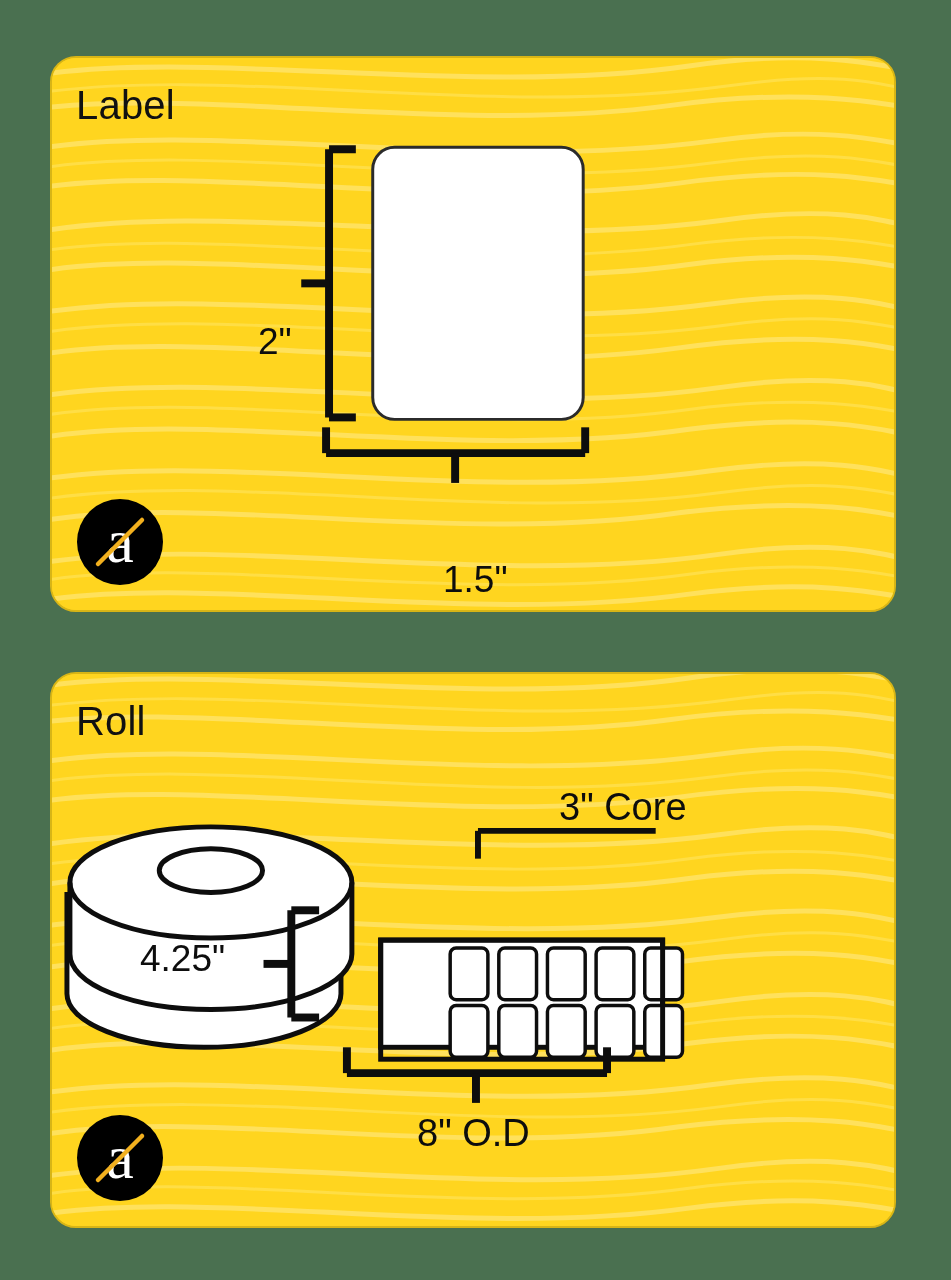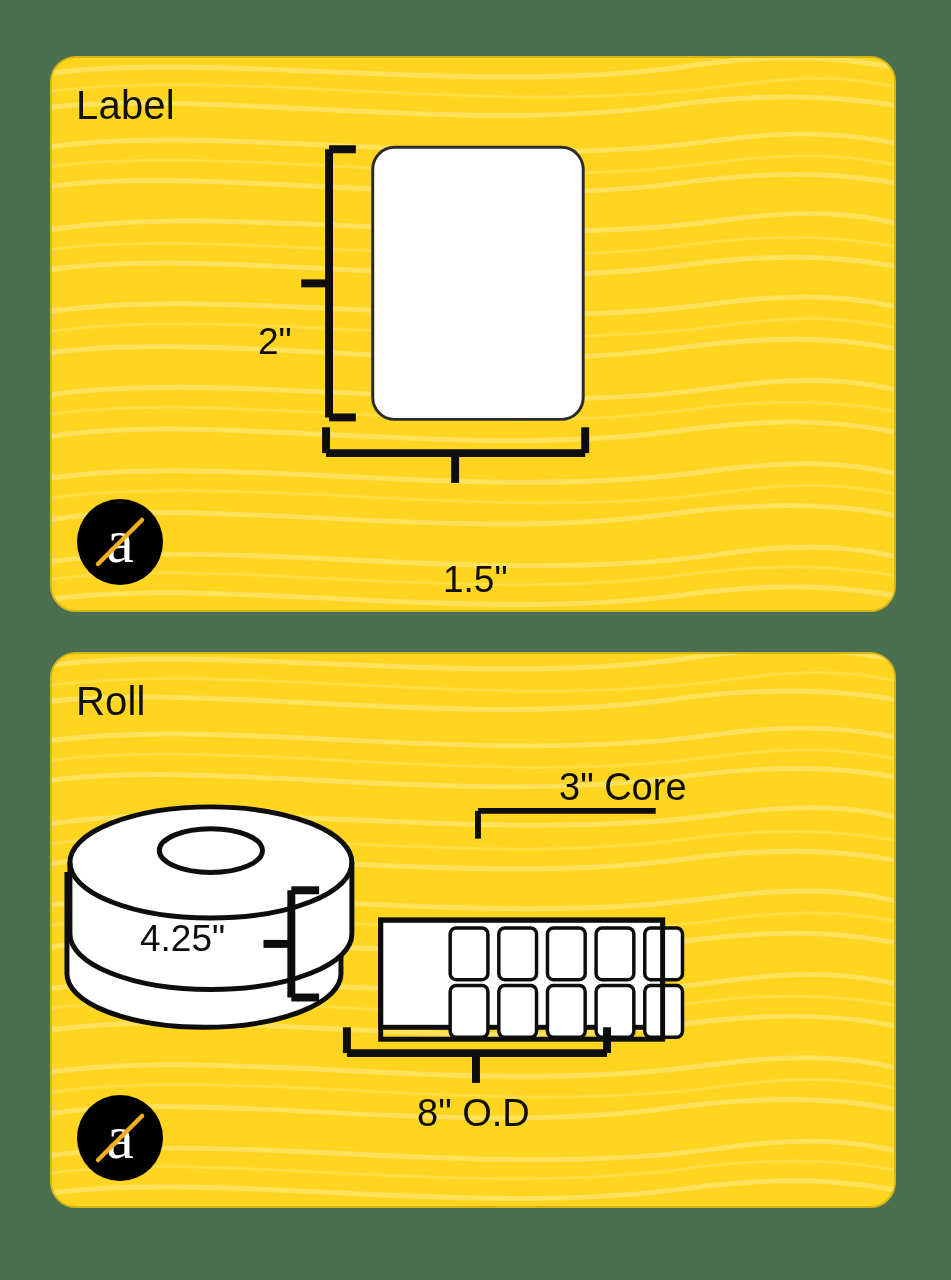--- a/index.html
+++ b/index.html
@@ -26,21 +26,21 @@
     position: absolute;
     left: 50px;
     width: 846px;
     border-radius: 26px;
     overflow: hidden;
     background: #ffd51f;
     border: 2px solid #d8b516;
     box-sizing: border-box;
   }
   #card-label { top: 56px; height: 556px; }
-  #card-roll  { top: 652px; height: 556px; }
+  #card-roll  { top: 672px; height: 556px; }
 
   .card-bg {
     position: absolute;
     inset: 0;
     width: 100%;
     height: 100%;
     display: block;
   }
 
   .card-title {

